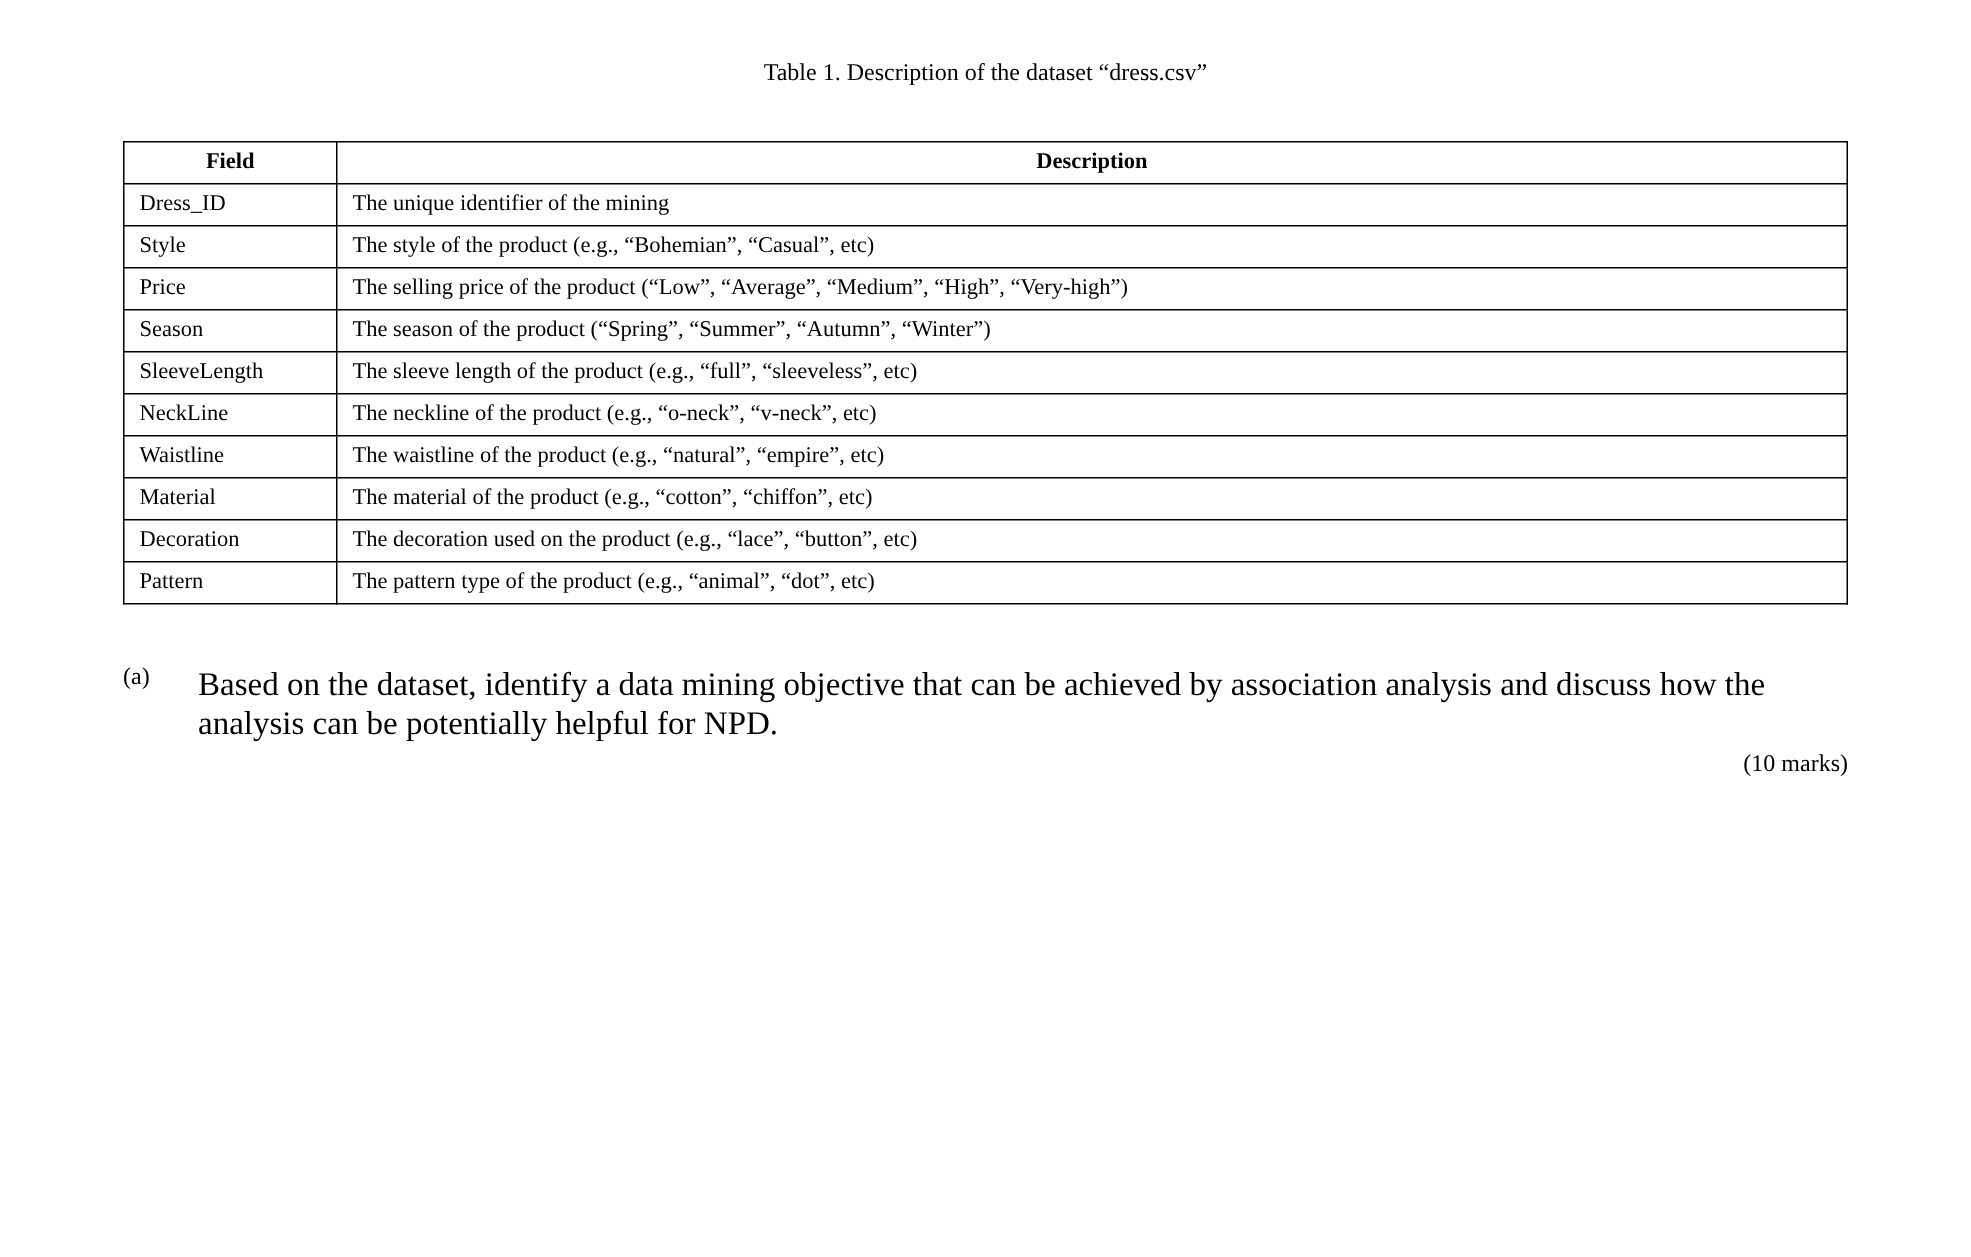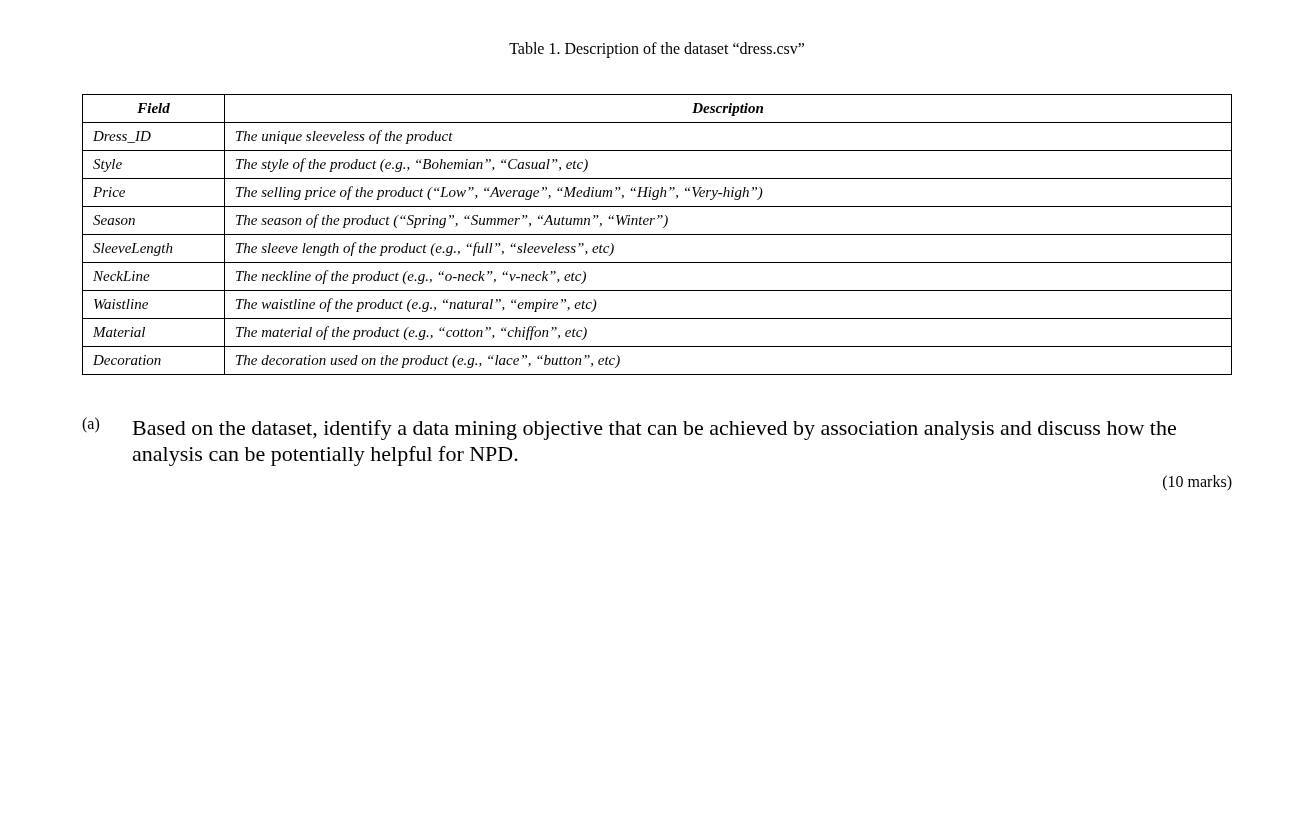--- a/index.html
+++ b/index.html
@@ -26,21 +26,20 @@
     .table-caption {
       text-align: center;
       margin-bottom: 36px;
       font-size: 16px;
     }
 
     .data-table {
       width: 100%;
       border-collapse: collapse;
       margin-bottom: 40px;
-      font-style: italic;
     }
 
     .data-table th,
     .data-table td {
       border: 1px solid #000;
       padding: 5px 10px;
       vertical-align: top;
       font-size: 15px;
     }
 
@@ -90,21 +89,21 @@
   <table class="data-table">
     <thead>
       <tr>
         <th>Field</th>
         <th>Description</th>
       </tr>
     </thead>
     <tbody id="table-body">
     <tr>
           <td>Dress_ID</td>
-          <td>The unique sleeveless of the product</td>
+          <td>The unique identifier of the mining</td>
         </tr>
         <tr>
           <td>Style</td>
           <td>The style of the product (e.g., “Bohemian”, “Casual”, etc)</td>
         </tr>
         <tr>
           <td>Price</td>
           <td>The selling price of the product (“Low”, “Average”, “Medium”, “High”, “Very-high”)</td>
         </tr>
         <tr>
@@ -124,20 +123,24 @@
           <td>The waistline of the product (e.g., “natural”, “empire”, etc)</td>
         </tr>
         <tr>
           <td>Material</td>
           <td>The material of the product (e.g., “cotton”, “chiffon”, etc)</td>
         </tr>
         <tr>
           <td>Decoration</td>
           <td>The decoration used on the product (e.g., “lace”, “button”, etc)</td>
         </tr>
+        <tr>
+          <td>Pattern</td>
+          <td>The pattern type of the product (e.g., “animal”, “dot”, etc)</td>
+        </tr>
       </tbody>
   </table>
 
   <div class="question-section">
     <div class="question-label">(a)</div>
     <div style="flex:1;">
       <div class="question-text">Based on the dataset, identify a data mining objective that can be achieved by association analysis and discuss how the analysis can be potentially helpful for NPD.</div>
       <div class="marks-line">(10 marks)</div>
     </div>
   </div>

